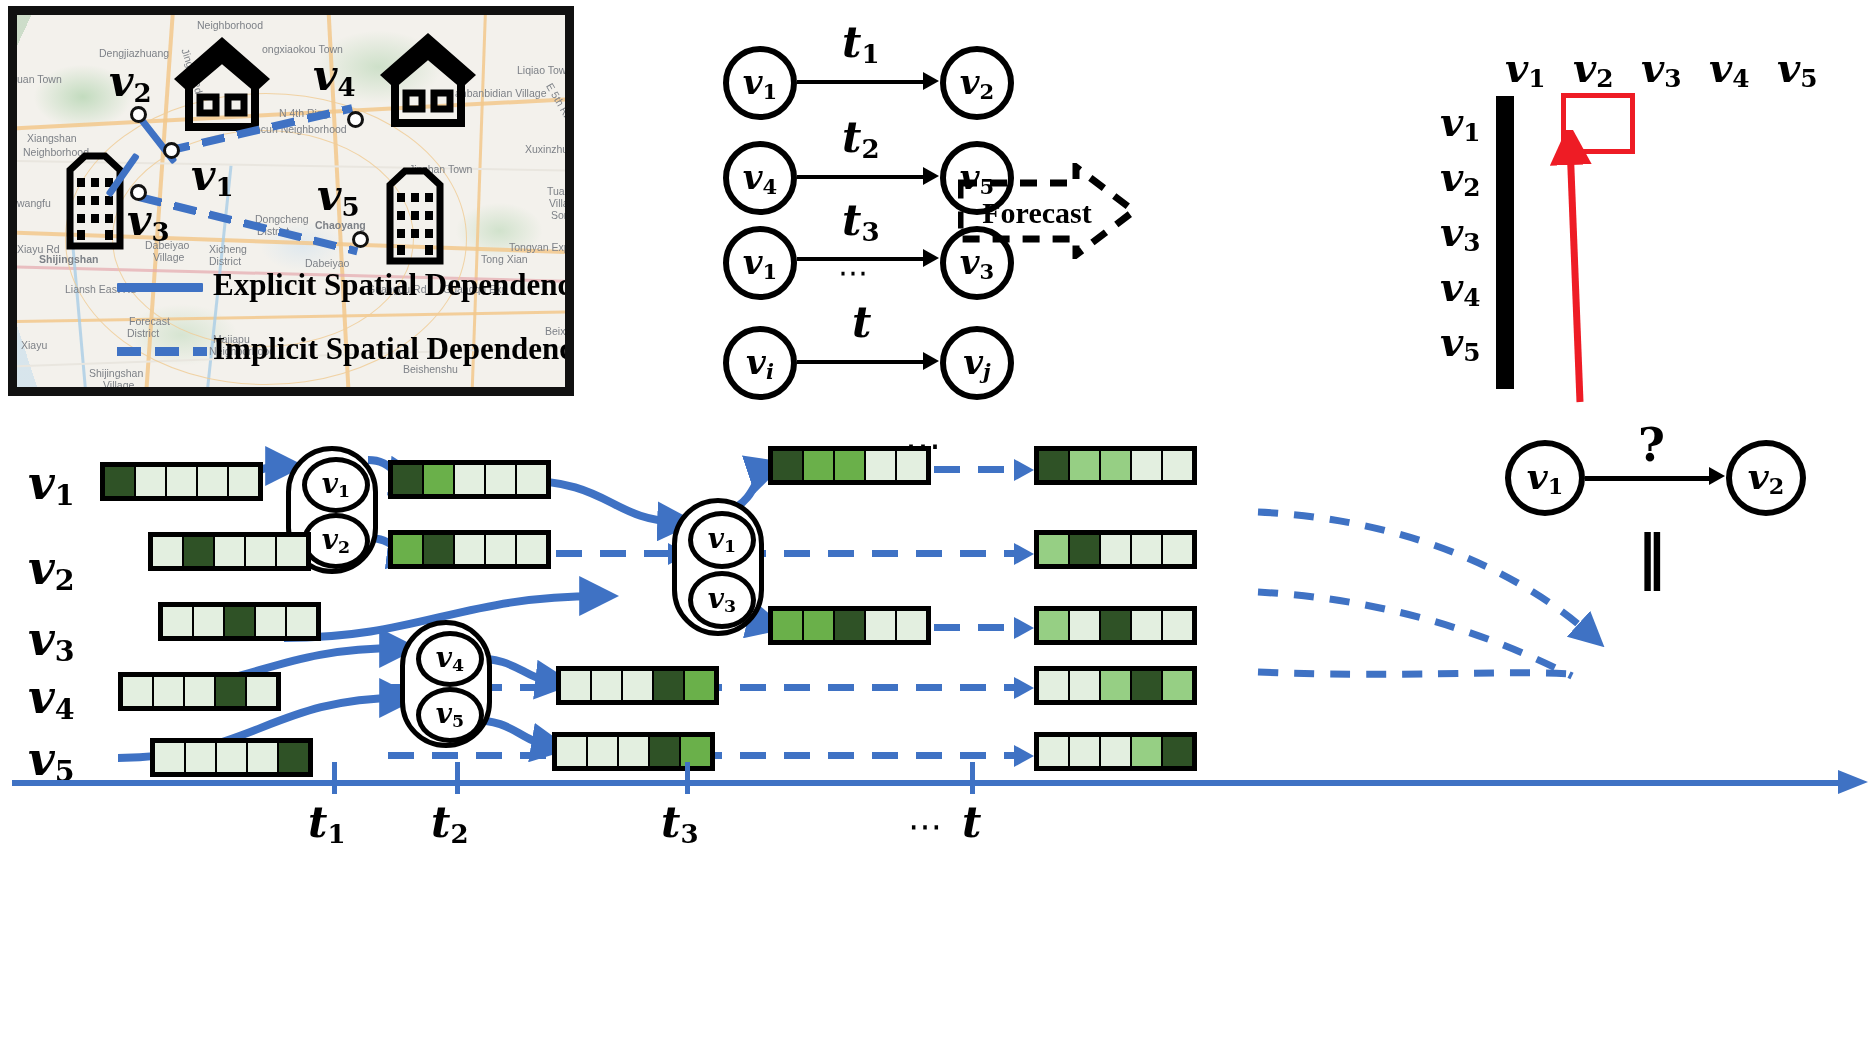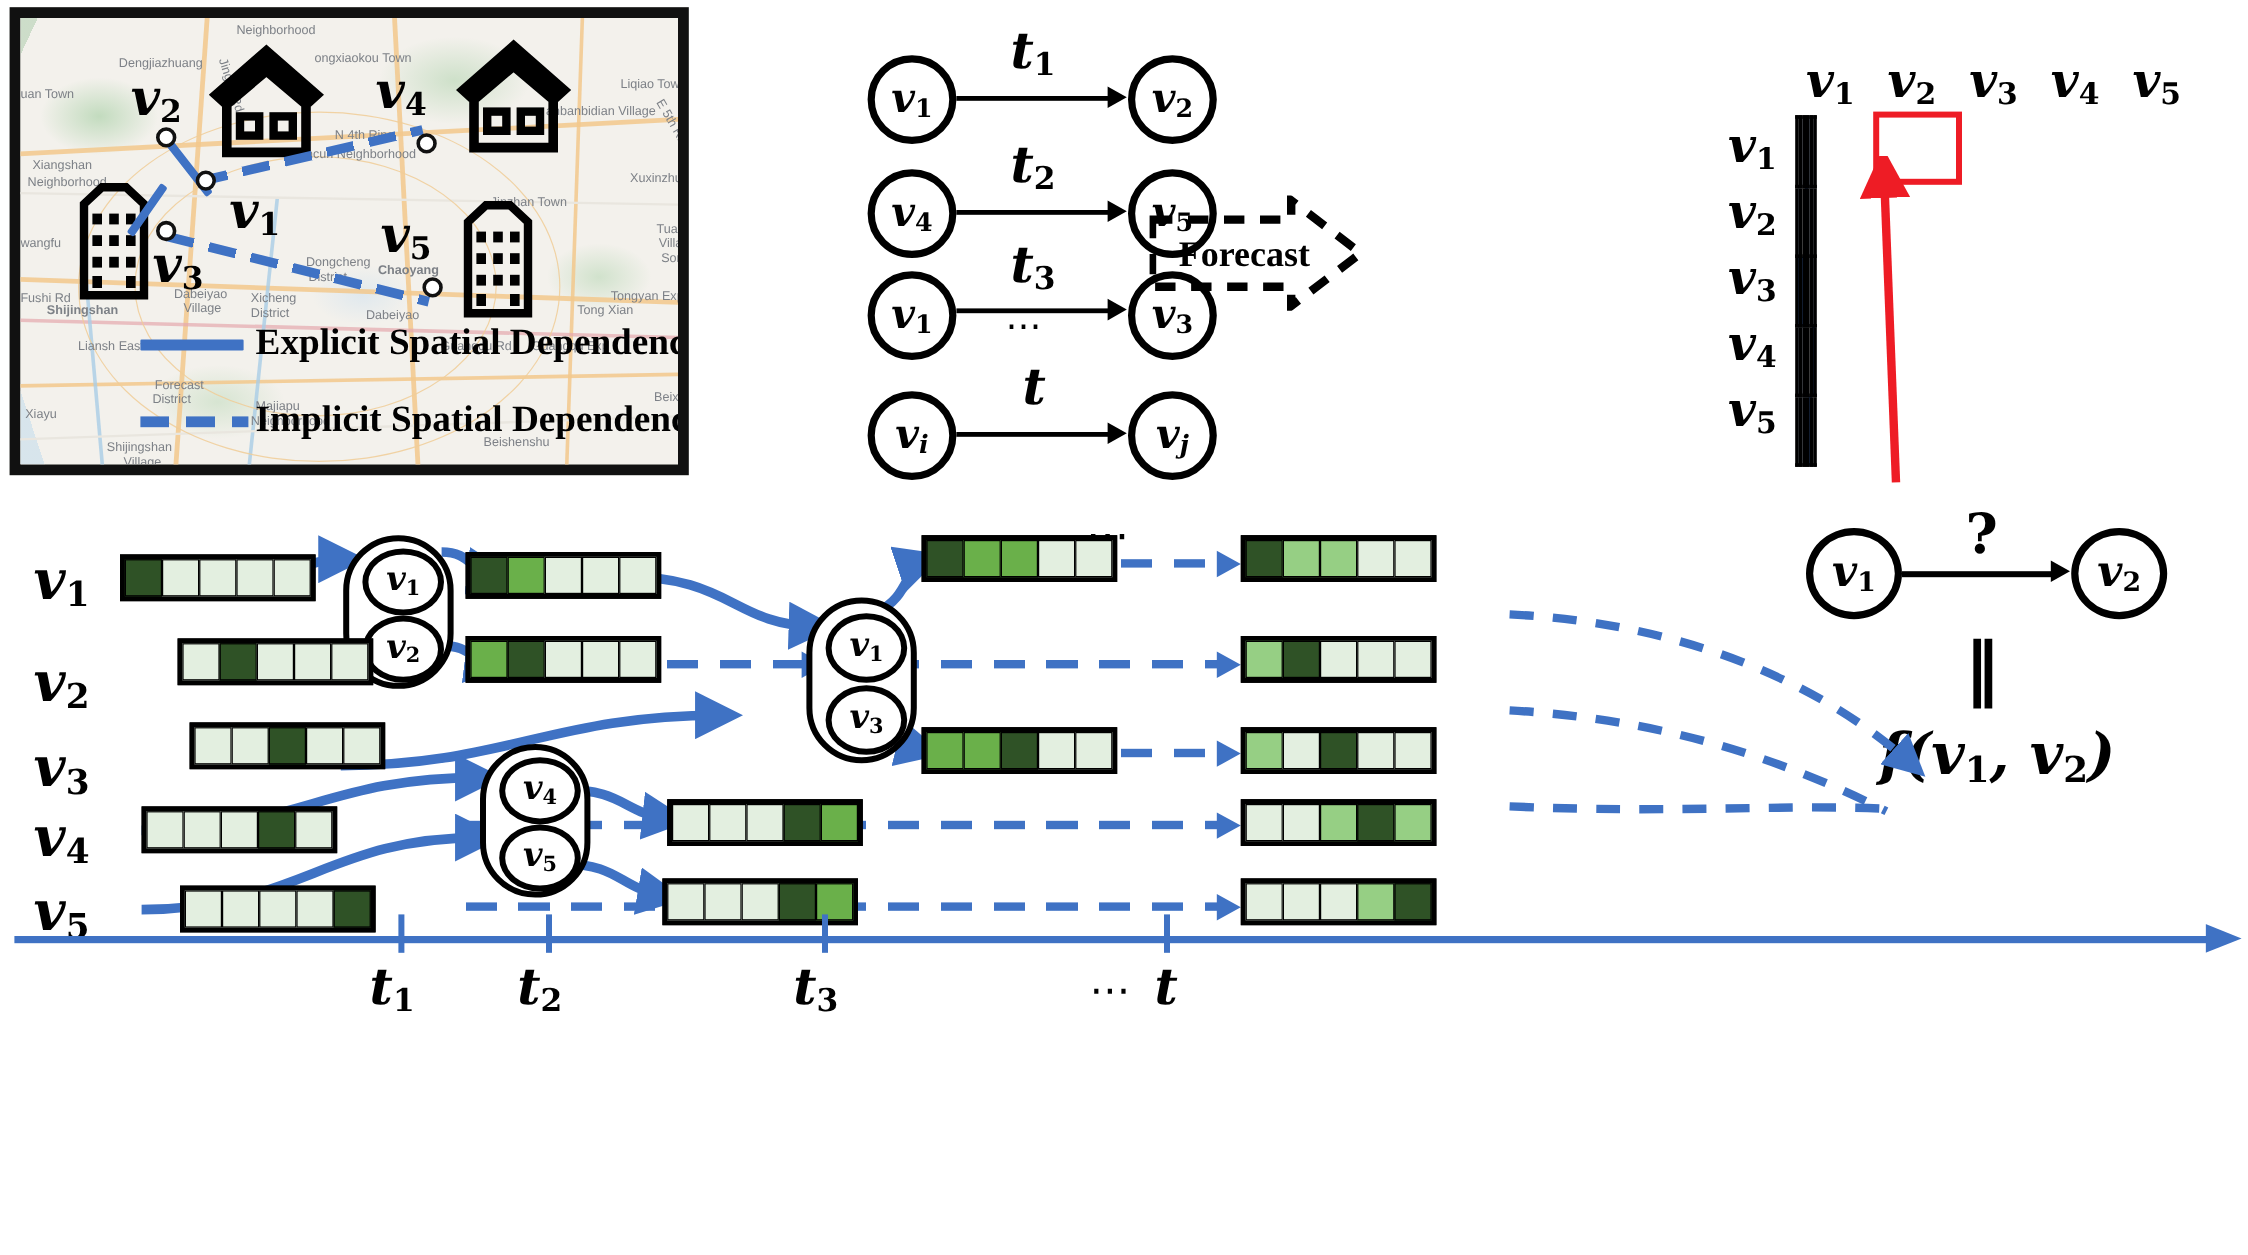--- a/index.html
+++ b/index.html
@@ -136,21 +136,21 @@
   <div class="maplabel" style="left:196px;top:318px;">Majiapu</div>
   <div class="maplabel" style="left:192px;top:330px;">Neighborhood</div>
   <div class="maplabel" style="left:528px;top:310px;">Beixu</div>
   <div class="maplabel" style="left:4px;top:324px;">Xiayu</div>
   <div class="maplabel" style="left:72px;top:352px;">Shijingshan</div>
   <div class="maplabel" style="left:86px;top:364px;">Village</div>
   <div class="maplabel" style="left:386px;top:348px;">Beishenshu</div>
   <div class="maplabel" style="left:350px;top:268px;">Guangqu Rd</div>
   <div class="maplabel" style="left:426px;top:268px;">Guangqu Exp</div>
   <div class="maplabel" style="left:492px;top:226px;">Tongyan Expy</div>
-  <div class="maplabel" style="left:0px;top:228px;">Fushi Rd</div>
+  <div class="maplabel" style="left:0px;top:228px;">Xiayu Rd</div>
   <div class="maplabel" style="left:48px;top:268px;">Liansh East Rd</div>
   <div class="maplabel" style="left:262px;top:92px;">N 4th Ring</div>
   <div class="maplabel" style="left:520px;top:84px;transform:rotate(60deg);">E 5th Ring</div>
   <div class="maplabel" style="left:152px;top:50px;transform:rotate(72deg);">Jingmi Rd</div>
 
   <svg class="house" style="left:154px;top:20px;" width="102" height="98" viewBox="0 0 102 98">
     <path d="M51 2 L99 44 L88 54 L51 22 L14 54 L3 44 Z" fill="#000"></path>
     <path d="M18 52 L18 92 L84 92 L84 52 L51 24 Z" fill="none" stroke="#000" stroke-width="8"></path>
     <rect x="29" y="62" width="16" height="16" fill="none" stroke="#000" stroke-width="7"></rect>
     <rect x="57" y="62" width="16" height="16" fill="none" stroke="#000" stroke-width="7"></rect>
@@ -578,23 +578,20 @@
   </div>
   <div class="edge-line" style="left:105px;top:56px;width:126px;height:5px;"></div>
   <div class="edge-head" style="left:229px;top:47px;"></div>
   <div class="abs" style="left:158px;top:-2px;font-size:46px;font-weight:700;color:#000;font-family:'DejaVu Serif',serif;">?</div>
   <div class="cnode" style="left:246px;top:20px;width:80px;height:76px;">
     <span class="mv" style="font-size:36px;"><span>v</span><sub>2</sub></span>
   </div>
 
   <div class="abs" style="left:157px;top:108px;font-size:58px;font-weight:700;line-height:1;color:#000;font-family:'DejaVu Sans',sans-serif;letter-spacing:-2px;">‖</div>
 
-  <div class="mv abs" style="left:86px;top:185px;font-size:48px;">
-    <span>f</span><span>(</span><span>v</span><sub>1</sub><span>,</span>&nbsp;<span>v</span><sub>2</sub><span>)</span>
-  </div>
 
   <svg class="abs" style="left:-280px;top:20px;" width="520" height="300">
     <defs>
         <marker id="bh2" markerWidth="5" markerHeight="5" refX="2.6" refY="2.5" orient="auto">
       <path d="M0 0 L5 2.5 L0 5 Z" fill="#3f72c4"></path>
         </marker>
       </defs>
     <g fill="none" stroke="#3f72c4" stroke-width="7" stroke-dasharray="20 16">
       <path d="M58 72 C220 80 330 140 392 196" marker-end="url(#bh2)"></path>
       <path d="M58 152 C200 160 300 200 372 236"></path>

